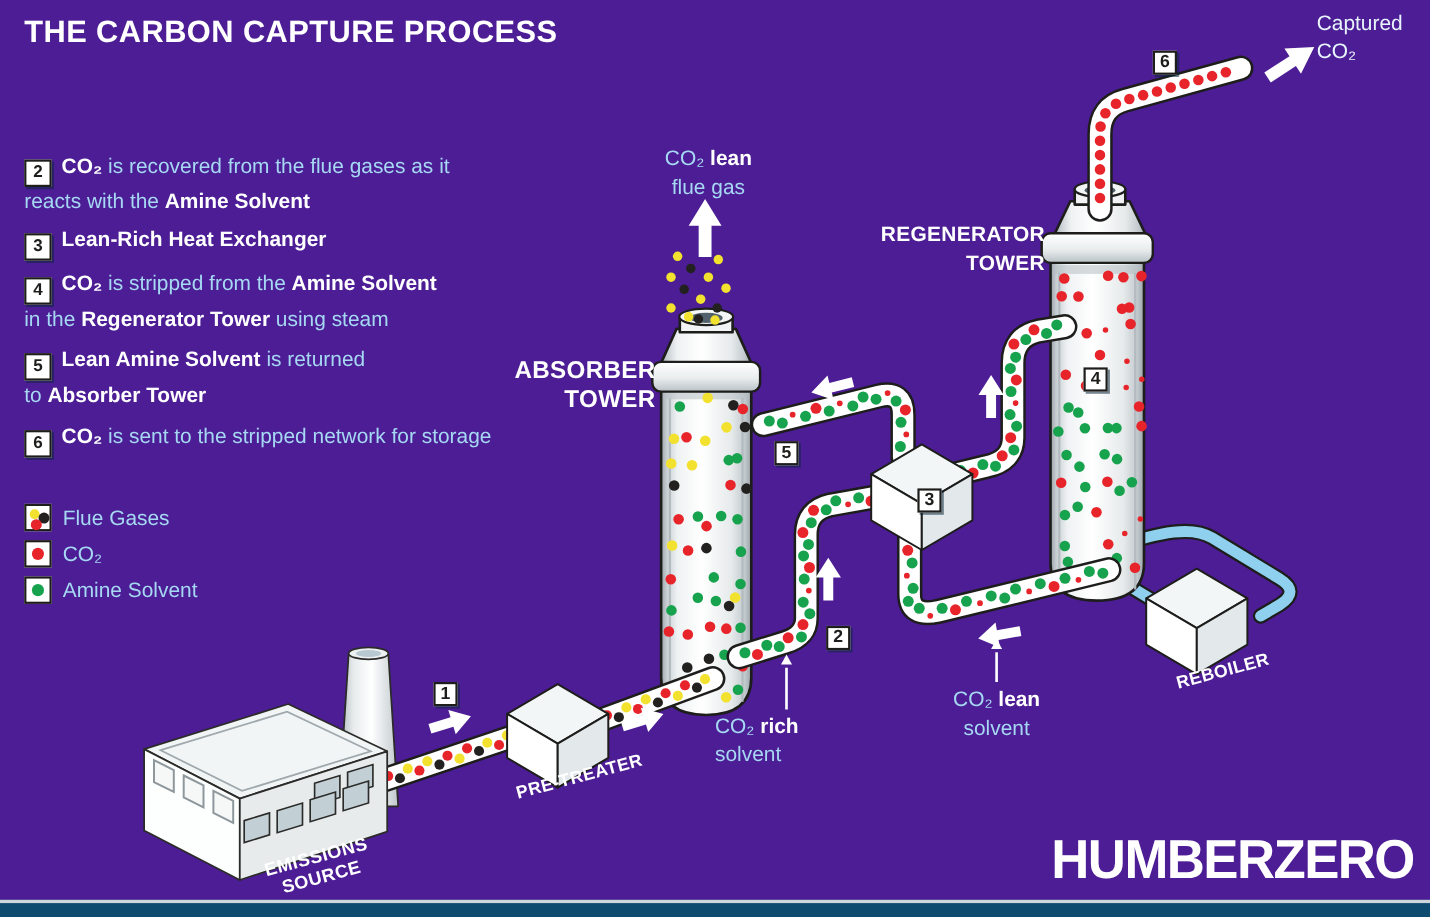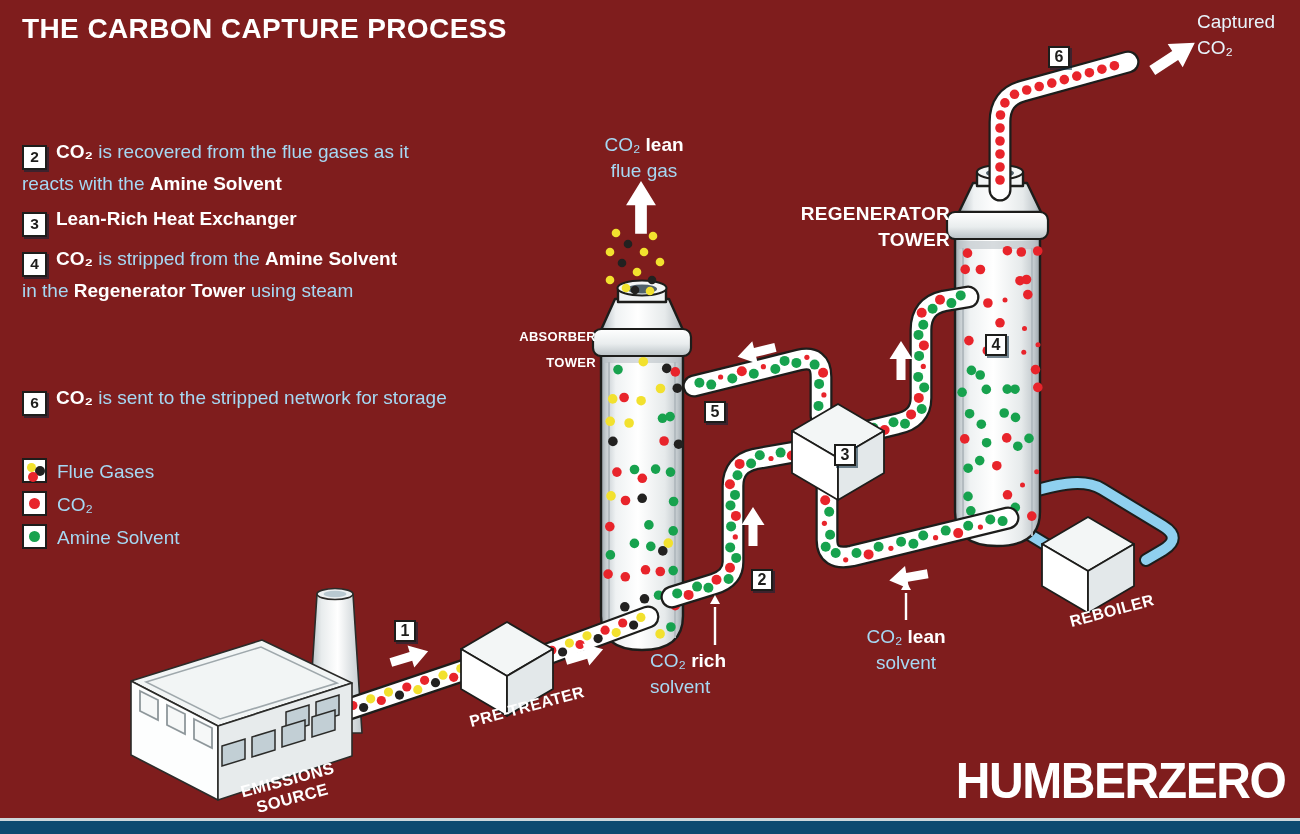--- a/index.html
+++ b/index.html
@@ -1,18 +1,18 @@
 <!DOCTYPE html>
 <html><head>
 <meta charset="utf-8">
 <style>
   html,body{margin:0;padding:0;background:#0a3550;}
   .canvas{
     position:relative;width:1300px;height:834px;overflow:hidden;
-    background:#7f1d1d;
+    background:#4c1d95;
     font-family:"Liberation Sans","DejaVu Sans",sans-serif;
     -webkit-font-smoothing:antialiased;
   }
   .abs{position:absolute;}
   .title{left:22px;top:13px;font-size:28px;font-weight:bold;color:#fff;letter-spacing:.4px;}
   .step{left:22px;width:505px;font-size:19px;line-height:28px;color:#a6d8f3;}
   .step .lt{color:#a6d8f3;font-weight:normal;}
   .lb{color:#ffffff;font-weight:bold;}
   .lt{color:#a6d8f3;}
   .badge{
@@ -456,20 +456,24 @@
 
   <div class="abs step" style="top:205px">
     <span class="badge">3</span><span class="lb">Lean-Rich Heat Exchanger</span>
   </div>
 
   <div class="abs step" style="top:245px">
     <span class="badge">4</span><span class="lb">CO₂</span><span class="lt"> is stripped from the </span><span class="lb">Amine Solvent</span><br>
     <span class="lt">in the </span><span class="lb">Regenerator Tower</span><span class="lt"> using steam</span>
   </div>
 
+  <div class="abs step" style="top:314px">
+    <span class="badge">5</span><span class="lb">Lean Amine Solvent</span><span class="lt"> is returned</span><br>
+    <span class="lt">to </span><span class="lb">Absorber Tower</span>
+  </div>
 
   <div class="abs step" style="top:384px">
     <span class="badge">6</span><span class="lb">CO₂</span><span class="lt"> is sent to the stripped network for storage</span>
   </div>
 
   <div class="abs legend">
     <div class="lrow">
       <span class="swatch">
         <span class="sdot" style="left: 3px; top: 2.5px; width: 9px; height: 9px; background: rgb(242, 225, 46);"></span>
         <span class="sdot" style="left: 11px; top: 5.5px; width: 10px; height: 10px; background: rgb(34, 33, 32);"></span>
@@ -489,21 +493,21 @@
       </span>
       <span class="lab">Amine Solvent</span>
     </div>
   </div>
 
   <div class="abs dlabel" style="left:577px;top:132px;width:134px;text-align:center">
     <span class="lt">CO₂ </span><span class="lb">lean</span><br>
     <span class="lt">flue gas</span>
   </div>
 
-  <div class="abs" style="left:440px;top:324px;width:156px;text-align:right;font-size:13px;line-height:25.5px;font-weight:bold;color:#fff;letter-spacing:.3px">
+  <div class="abs" style="left:440px;top:324px;width:156px;text-align:right;font-size:22px;line-height:25.5px;font-weight:bold;color:#fff;letter-spacing:.3px">
     <span>ABSORBER</span><br>
     <span>TOWER</span>
   </div>
 
   <div class="abs" style="left:760px;top:201px;width:190px;text-align:right;font-size:19px;line-height:25.5px;font-weight:bold;color:#fff;letter-spacing:.3px">
     <span>REGENERATOR</span><br>
     <span>TOWER</span>
   </div>
 
   <div class="abs dlabel" style="left:1197px;top:9px;color:#e8f4fb">

